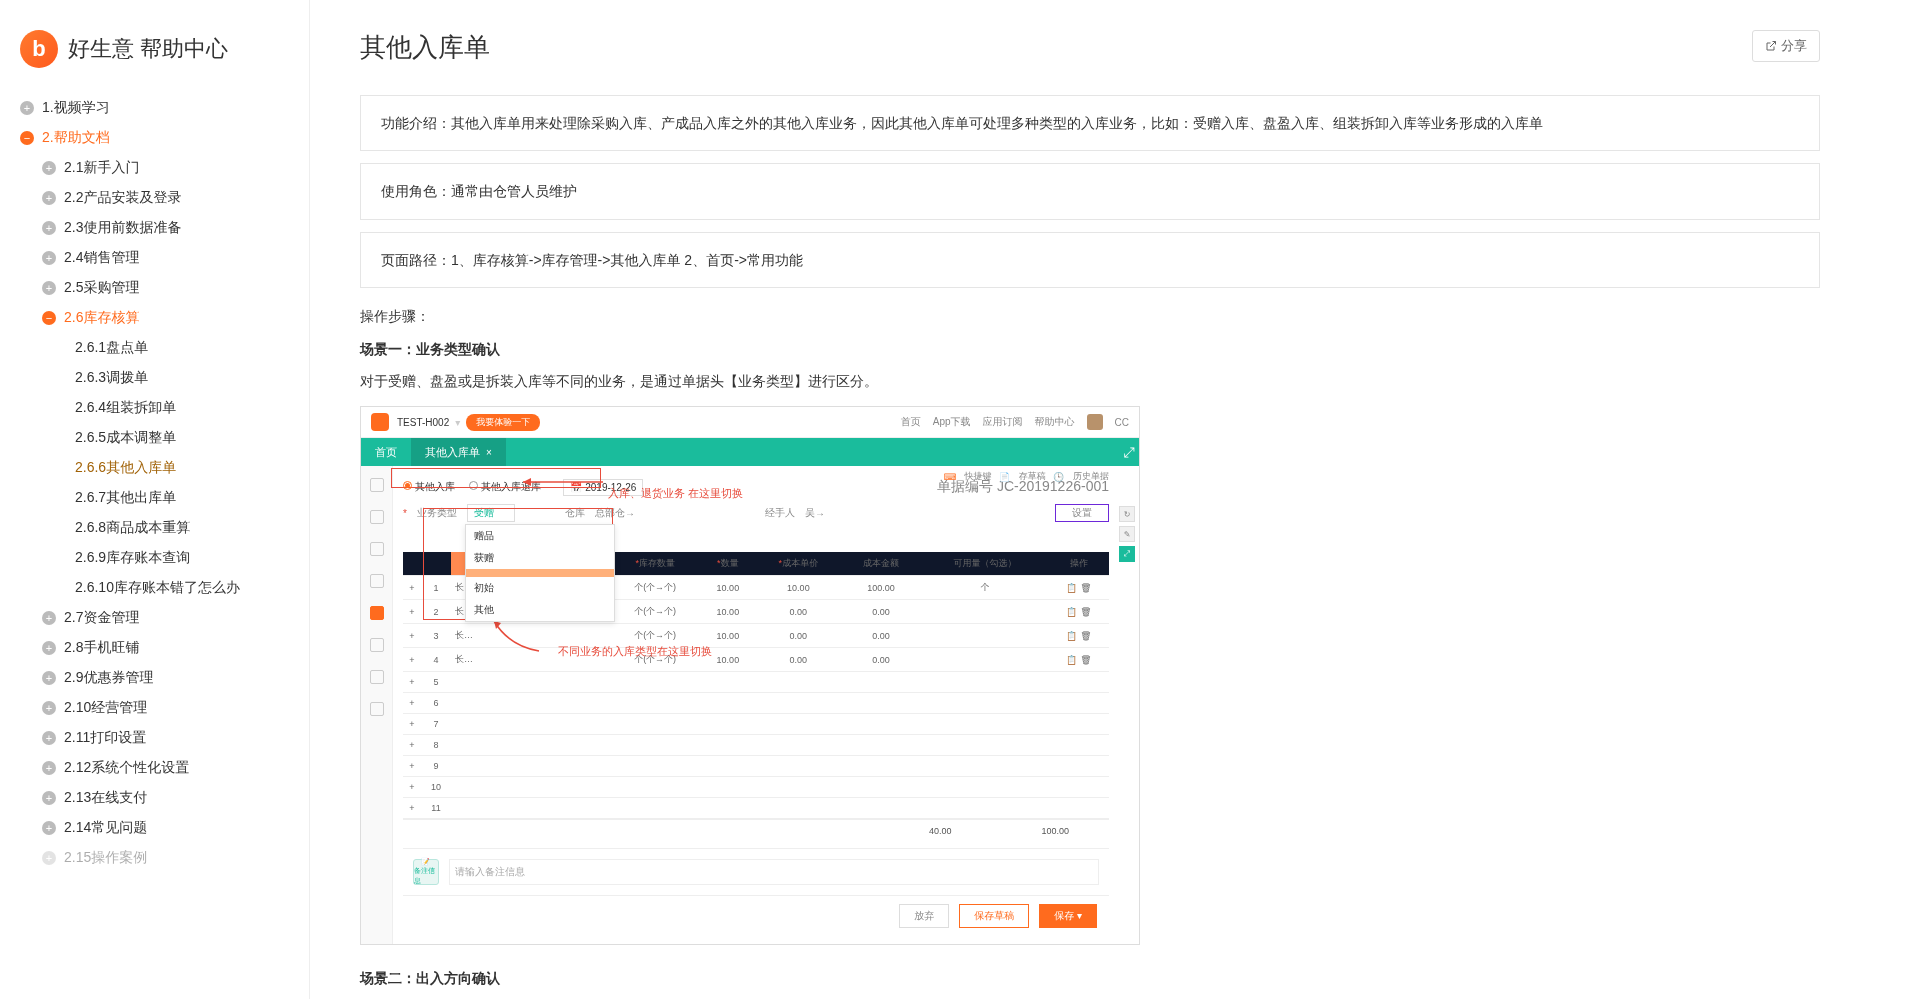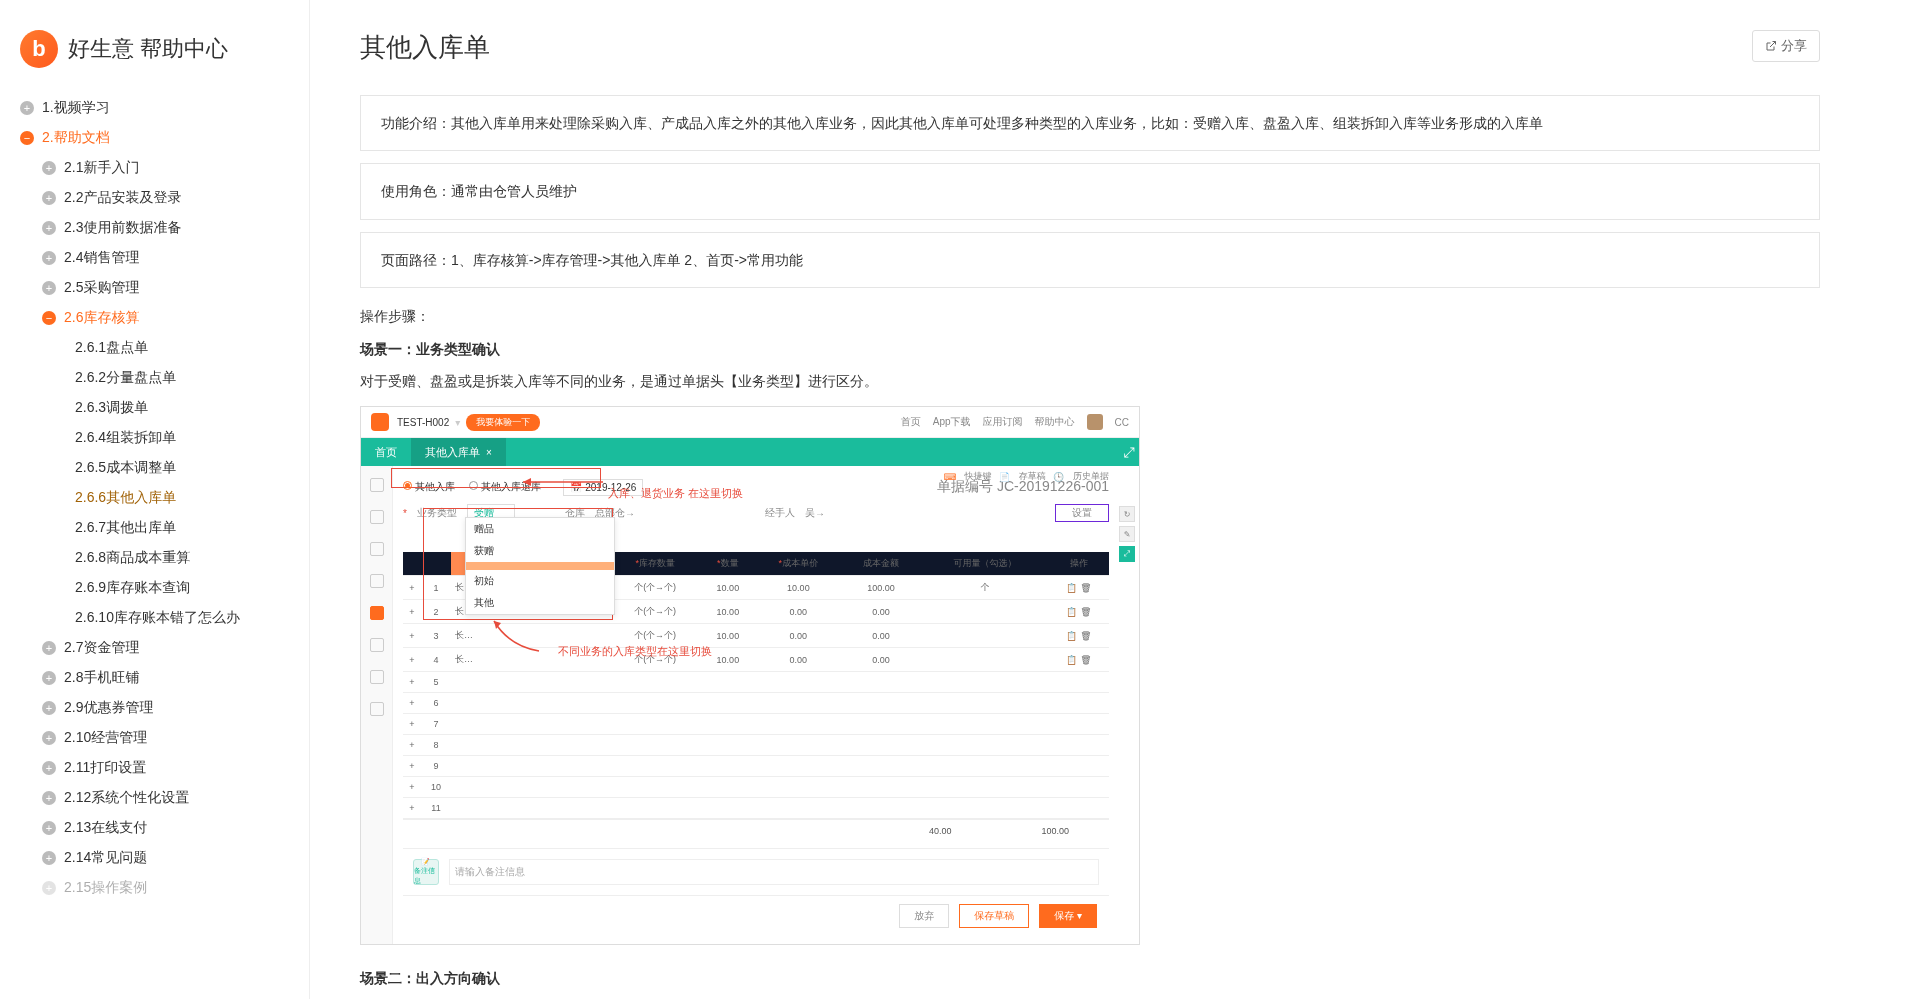--- a/index.html
+++ b/index.html
@@ -116,23 +116,20 @@
           <span>2.5采购管理</span>
         </li>
       <li class="lvl2 highlight">
           <span class="toggle-icon minus">−</span>
           <span>2.6库存核算</span>
         </li>
       <li class="lvl3">
           <span>2.6.1盘点单</span>
         </li>
       <li class="lvl3">
-          <span>2.6.2分量盘点单</span>
-        </li>
-      <li class="lvl3">
           <span>2.6.3调拨单</span>
         </li>
       <li class="lvl3">
           <span>2.6.4组装拆卸单</span>
         </li>
       <li class="lvl3">
           <span>2.6.5成本调整单</span>
         </li>
       <li class="lvl3 active">
           <span>2.6.6其他入库单</span>
@@ -278,21 +275,21 @@
             <div class="sc-links" style="position:absolute; right:10px; top:4px;">
               <span class="dot">⌨</span>
                 <span>快捷键</span>
               <span class="dot">📄</span>
                 <span>存草稿</span>
               <span class="dot">🕒</span>
                 <span>历史单据</span>
             </div>
 
             <div class="redbox" style="left:30px; top:42px; width:190px; height:112px;"></div>
-            <div class="sc-dropdown" style="left:72px; top:51px;">
+            <div class="sc-dropdown" style="left:72px; top:58px;">
               <div class="dd-item">赠品</div>
               <div class="dd-item">获赠</div>
               <div class="dd-item sel"></div>
               <div class="dd-item">初始</div>
               <div class="dd-item">其他</div>
             </div>
             <svg class="arrow" style="left:96px; top:150px;" width="60" height="40">
                 <path d="M50 35 Q 20 30 5 5" stroke="#e74c3c" stroke-width="1.5" fill="none"></path>
                 <polygon points="5,5 12,7 7,13" fill="#e74c3c"></polygon>
               </svg>

